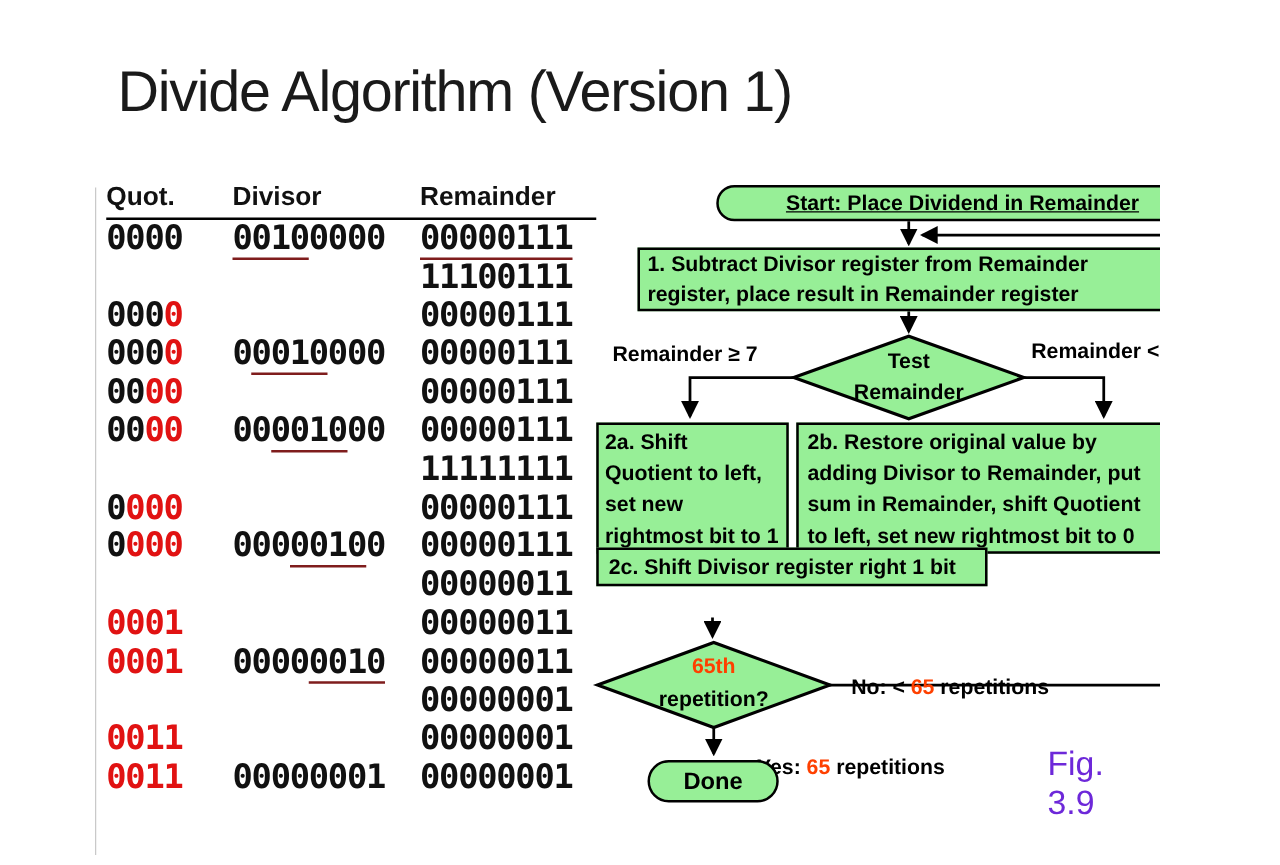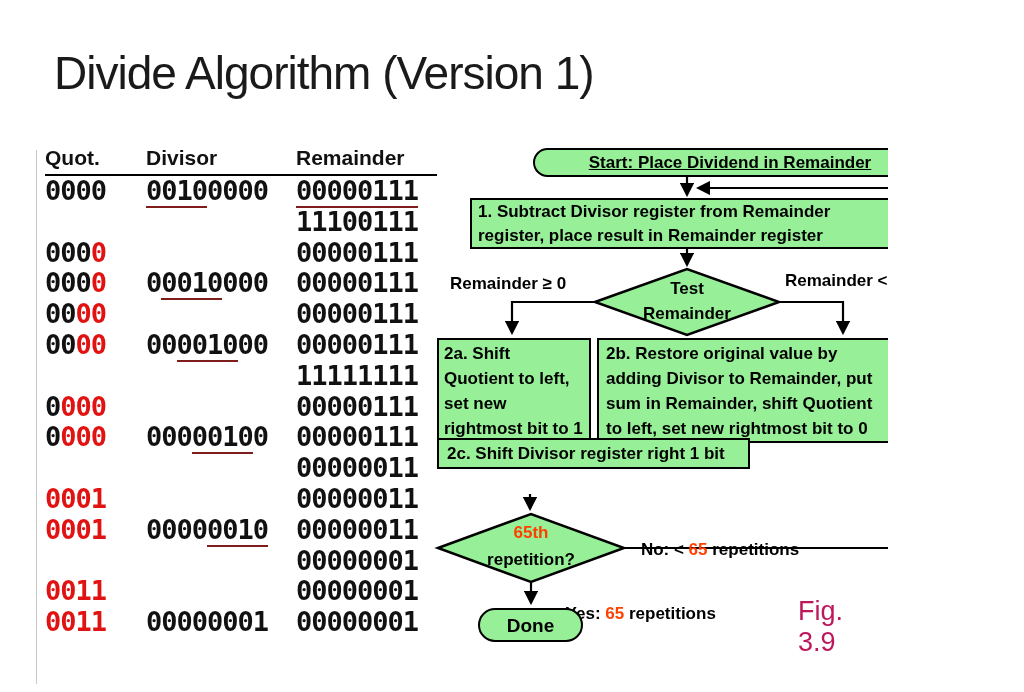--- a/index.html
+++ b/index.html
@@ -1,17 +1,17 @@
 <!DOCTYPE html>
 <html style="--green: #97ef97; --table-red: #e11212; --accent-red: #fe4000;"><head>
 <meta charset="utf-8">
 <style>
   html,body{margin:0;padding:0;background:#ffffff;}
   #canvas{position:relative;width:888px;height:692px;background:#fff;overflow:hidden;
-          font-family:"Liberation Sans",sans-serif;color:#111;}
+          font-family:"Liberation Sans",sans-serif;color:#111;margin-left:40px;}
   .abs{position:absolute;}
   #title{left:54px;top:50px;font-size:46px;font-weight:300;letter-spacing:-1px;
          color:#1a1a1a;line-height:1;white-space:nowrap;}
   
   #table-guide{left:36px;top:150px;width:1px;height:534px;background:#c9c9c9;}
   #trace-table{left:45px;top:146px;width:392px;}
   #trace-header{display:flex;font-weight:bold;font-size:21px;border-bottom:2.5px solid #000;
                 padding-bottom:3px;height:25px;}
   .c1{width:101px;} .c2{width:150px;} .c3{width:141px;}
   .trow{display:flex;height:30.8px;line-height:30.8px;}
@@ -33,21 +33,21 @@
   #done-box{left:478px;top:608px;width:105px;height:34px;border-radius:17px;font-size:19px;}
   .dlabel{font-weight:bold;font-size:17px;text-align:center;line-height:27px;color:#000;}
   #test-label{left:597px;top:276px;width:180px;line-height:25px;}
   #dec-label{left:451px;top:519px;width:160px;}
   .branch-label{font-weight:bold;font-size:17px;white-space:pre;color:#000;}
   #label-ge{left:450px;top:274px;}
   #label-lt{left:785px;top:271px;}
   #no-label{left:622px;top:520px;}
   #yes-label{left:547px;top:584px;}
   .red65{color:var(--accent-red,#fe4000);text-align:center;}
-  #fig-label{left:798px;top:596px;font-size:27px;color:#be185d;}
+  #fig-label{left:798px;top:596px;font-size:27px;color:#6d28d9;}
 </style>
 </head>
 <body>
 
 <div id="canvas">
 
   <div id="title" class="abs">Divide Algorithm (Version 1)</div>
 
   <div id="table-guide" class="abs"></div>
 
@@ -165,21 +165,21 @@
 
   <div id="box1" class="abs fbox">
     <span>1. Subtract Divisor register from Remainder<br>register, place result in Remainder register</span>
   </div>
 
   <div id="test-label" class="abs dlabel">
     <span>Test</span><br>
     <span>Remainder</span>
   </div>
 
-  <div id="label-ge" class="abs branch-label">Remainder ≥ 0</div>
+  <div id="label-ge" class="abs branch-label">Remainder ≥ 7</div>
   <div id="label-lt" class="abs branch-label">Remainder &lt; 0</div>
 
   <div id="box2a" class="abs fbox">
     <span>2a. Shift<br>Quotient to left,<br>set new<br>rightmost bit to 1</span>
   </div>
 
   <div id="box2b" class="abs fbox">
     <span>2b. Restore original value by<br>adding Divisor to Remainder, put<br>sum in Remainder, shift Quotient<br>to left, set new rightmost bit to 0</span>
   </div>
 

